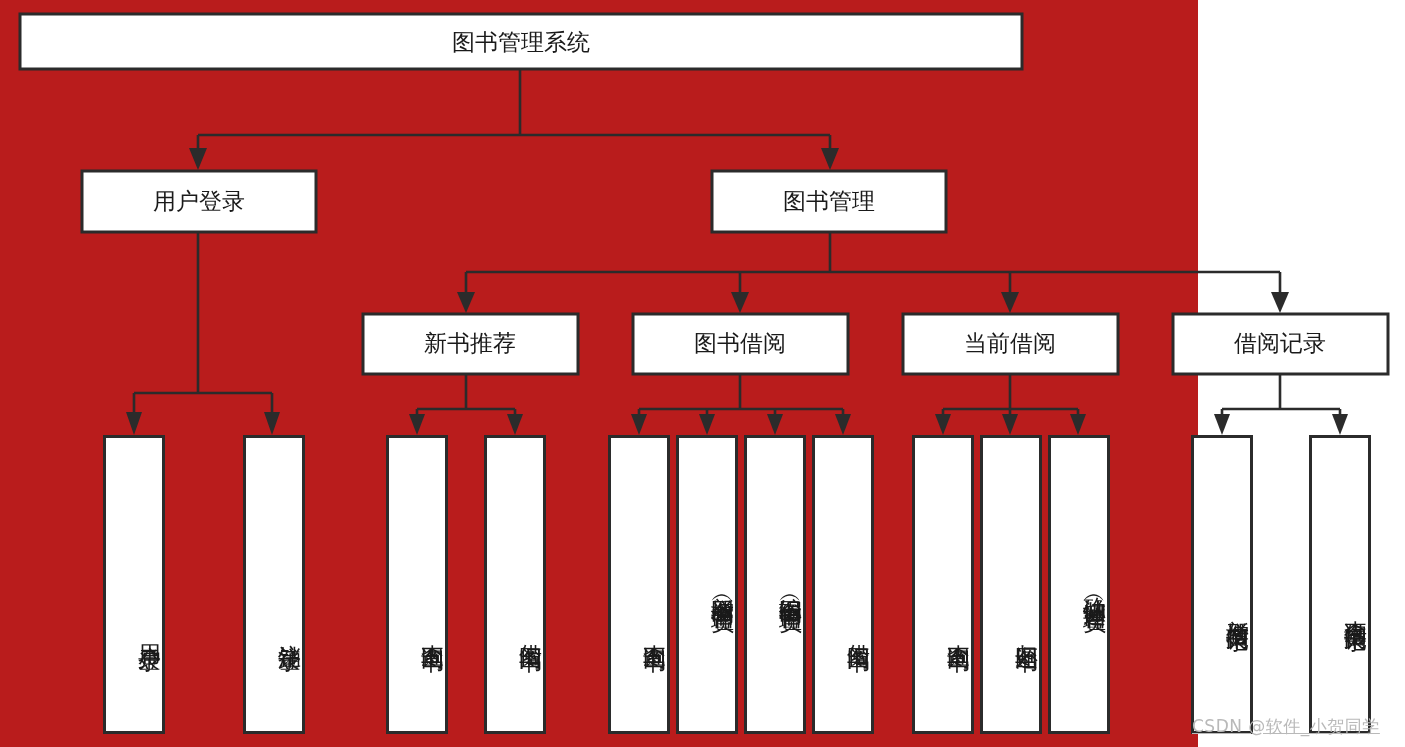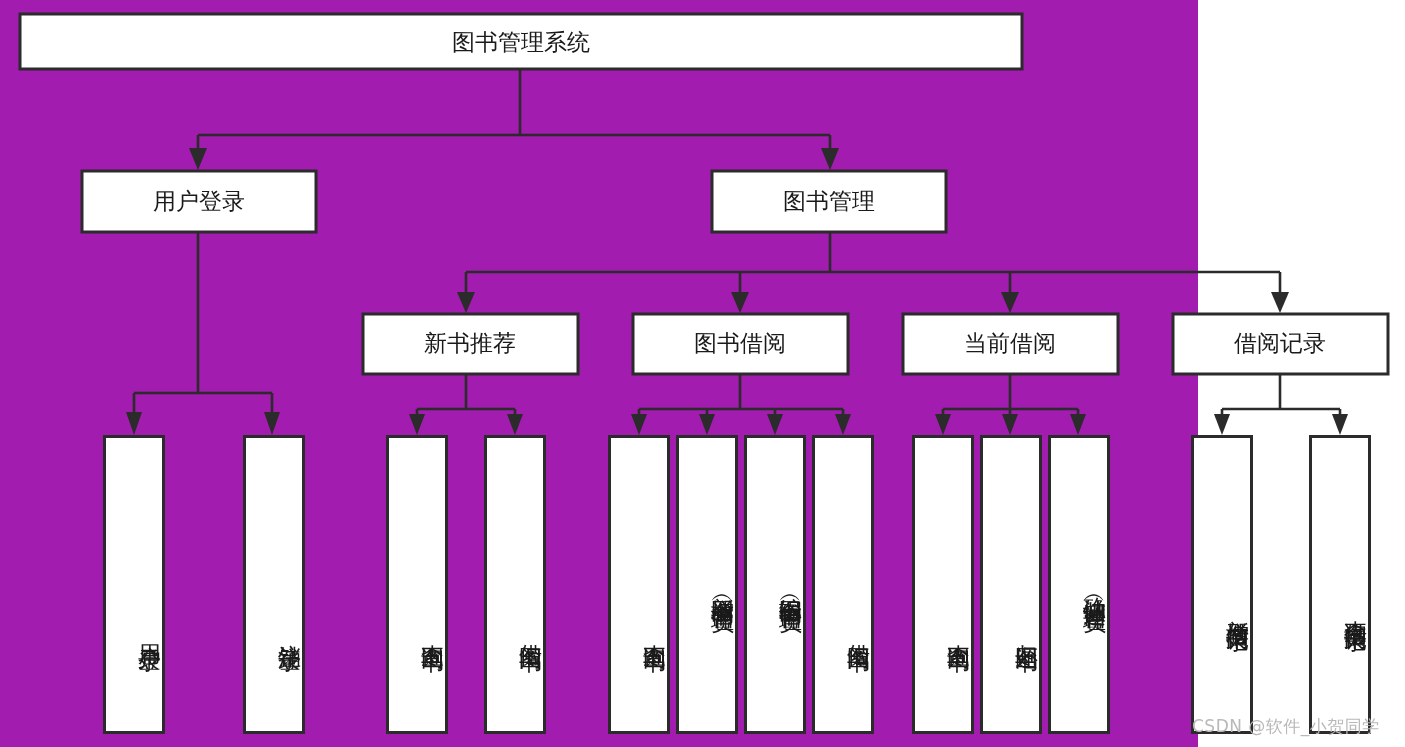--- a/index.html
+++ b/index.html
@@ -10,21 +10,21 @@
   body {
     width: 1405px;
     height: 747px;
     font-family: "DejaVu Sans", "Liberation Sans", sans-serif;
     overflow: hidden;
   }
   #diagram-root {
     position: relative;
     width: 1198px;
     height: 747px;
-    background: #a21caf;
+    background: #b91c1c;
   }
   svg.canvas {
     position: absolute;
     left: 0;
     top: 0;
     width: 1405px;
     height: 747px;
   }
   .node-box {
     fill: #ffffff;
@@ -69,20 +69,21 @@
     background: #ffffff;
     border: 3px solid #2b2b2b;
   }
   .watermark {
     position: absolute;
     font-family: "DejaVu Sans", "Liberation Sans", sans-serif;
     font-size: 17px;
     color: #b9b9b9;
     white-space: nowrap;
     letter-spacing: 0.5px;
+    text-decoration: underline;
   }
 </style>
 </head>
 <body>
 
 <div id="diagram-root">
 
   <svg class="canvas" viewBox="0 0 1405 747" xmlns="http://www.w3.org/2000/svg">
 
     <g>

